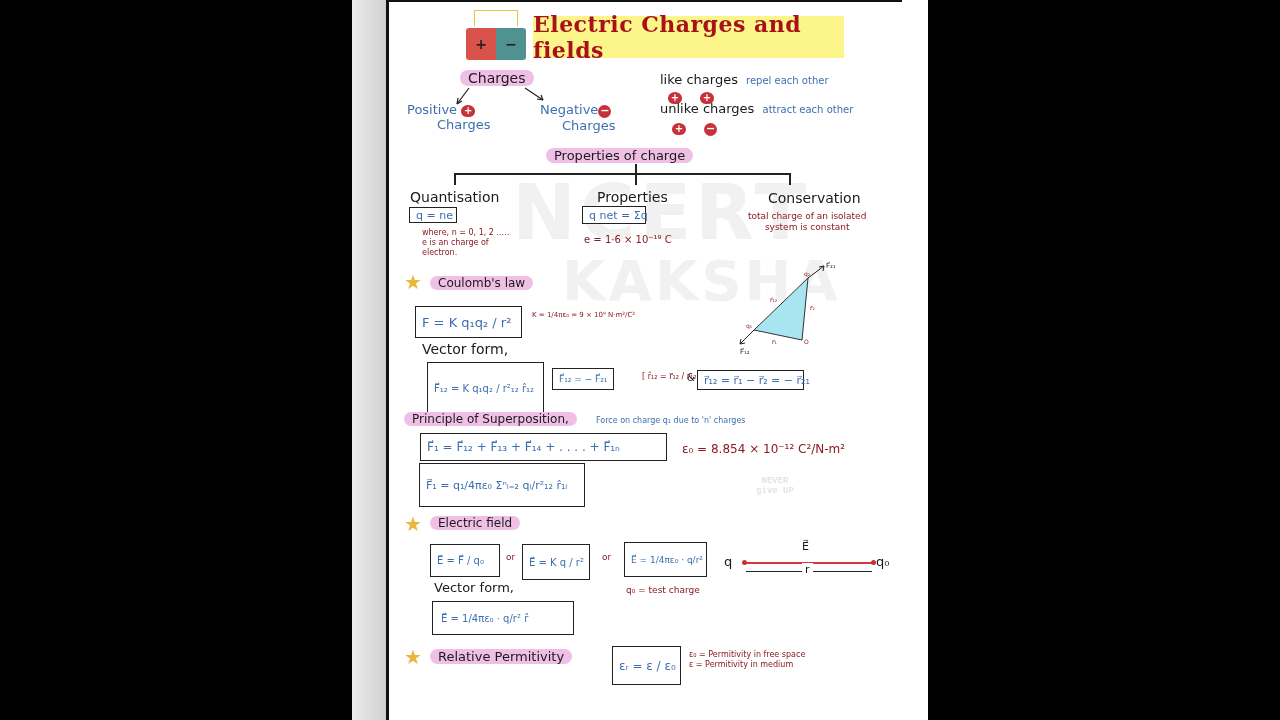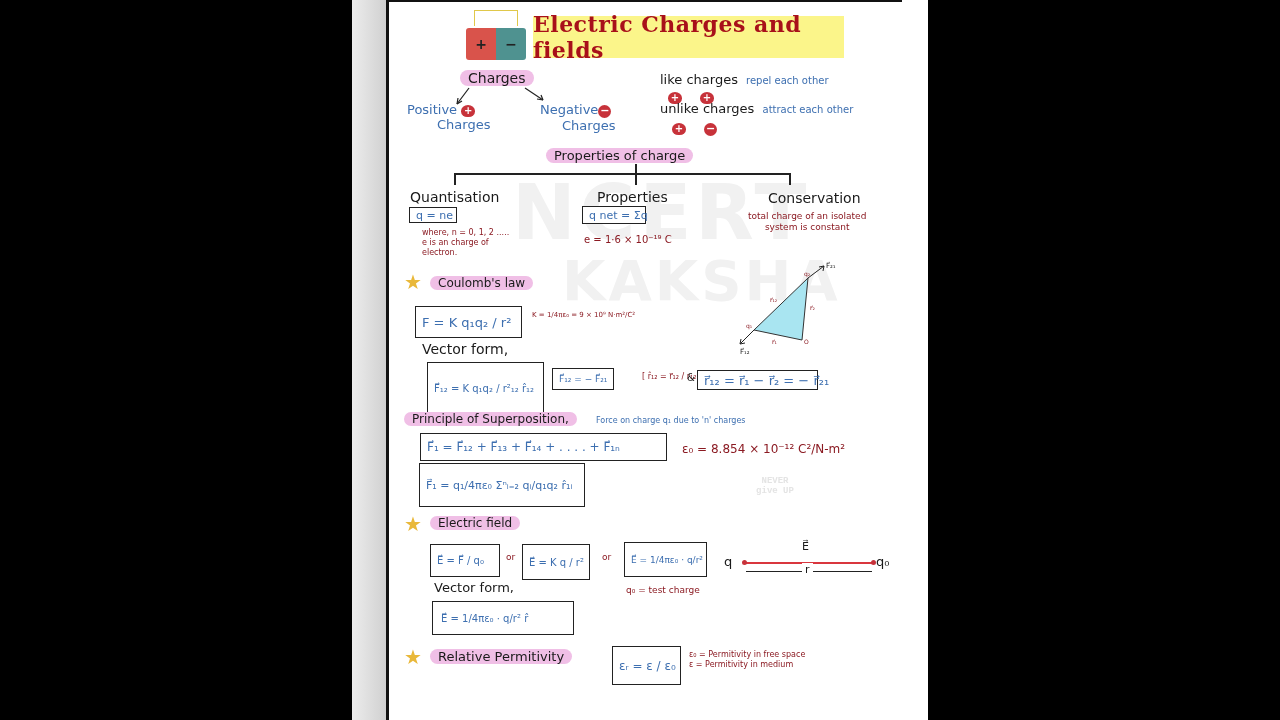--- a/index.html
+++ b/index.html
@@ -104,21 +104,21 @@
 
   <div class="star" style="left:52px;top:272px;">★</div>
   <div class="abs hand blk pill" style="left:78px;top:276px;font-size:12px;text-align:right;">Coulomb's law</div>
   <div class="box" style="left:63px;top:306px;width:107px;height:32px;font-size:13px;">F = K q₁q₂ / r²</div>
   <div class="abs hand red" style="left:180px;top:311px;font-size:7px;text-align:right;">K = 1/4πε₀ = 9 × 10⁹ N·m²/C²</div>
   <div class="abs hand blk" style="left:70px;top:341px;font-size:14px;">Vector form,</div>
   <div class="box" style="left:75px;top:362px;width:117px;height:52px;font-size:10px;">F⃗₁₂ = K q₁q₂ / r²₁₂  r̂₁₂</div>
   <div class="box" style="left:200px;top:368px;width:62px;height:22px;font-size:9px;">F⃗₁₂ = − F⃗₂₁</div>
   <div class="abs hand red" style="left:270px;top:372px;font-size:8px;padding-left:20px;">[ r̂₁₂ = r⃗₁₂ / r₁₂ ]</div>
   <div class="abs hand blk" style="left:335px;top:372px;font-size:10px;">&amp;</div>
-  <div class="box" style="left:345px;top:370px;width:121px;height:20px;font-size:13px;">r⃗₁₂ = r⃗₁ − r⃗₂ = − r⃗₂₁</div>
+  <div class="box" style="left:345px;top:370px;width:107px;height:20px;font-size:11px;">r⃗₁₂ = r⃗₁ − r⃗₂ = − r⃗₂₁</div>
 
   <svg class="abs" style="left:380px;top:258px;" width="110" height="100">
     <polygon points="22,72 76,20 70,82" fill="#a9e5f1" stroke="#333" stroke-width="1"></polygon>
     <line x1="22" y1="72" x2="8" y2="86" stroke="#222" stroke-width="1"></line>
     <path d="M8 86 l5 -1 M8 86 l1 -5" stroke="#222"></path>
     <line x1="76" y1="20" x2="92" y2="8" stroke="#222" stroke-width="1"></line>
     <path d="M92 8 l-5 1 M92 8 l-1 5" stroke="#222"></path>
     <text x="94" y="10" font-size="7" fill="#222">F⃗₂₁</text>
     <text x="8" y="96" font-size="7" fill="#222">F⃗₁₂</text>
     <text x="14" y="70" font-size="6" fill="#8b1a22">q₁</text>
@@ -126,21 +126,21 @@
     <text x="72" y="86" font-size="6" fill="#8b1a22">O</text>
     <text x="38" y="44" font-size="6" fill="#8b1a22">r⃗₁₂</text>
     <text x="78" y="52" font-size="6" fill="#8b1a22">r⃗₂</text>
     <text x="40" y="86" font-size="6" fill="#8b1a22">r⃗₁</text>
   </svg>
 
   <div class="abs hand blk pill" style="left:52px;top:412px;font-size:12px;">Principle of Superposition,</div>
   <div class="abs hand blu" style="left:244px;top:416px;font-size:8px;">Force on charge q₁ due to 'n' charges</div>
   <div class="box" style="left:68px;top:433px;width:247px;height:28px;font-size:12px;">F⃗₁ = F⃗₁₂ + F⃗₁₃ + F⃗₁₄ + . . . . + F⃗₁ₙ</div>
   <div class="abs hand red" style="left:330px;top:442px;font-size:12px;">ε₀ = 8.854 × 10⁻¹² C²/N-m²</div>
-  <div class="box" style="left:67px;top:463px;width:166px;height:44px;font-size:11px;">F⃗₁ = q₁/4πε₀ Σⁿᵢ₌₂ qᵢ/q₁q₂ r̂₁ᵢ</div>
+  <div class="box" style="left:67px;top:463px;width:166px;height:44px;font-size:11px;">F⃗₁ = q₁/4πε₀ Σⁿᵢ₌₂ qᵢ/r²₁₂ r̂₁ᵢ</div>
 
   <div class="star" style="left:52px;top:514px;">★</div>
   <div class="abs hand blk pill" style="left:78px;top:516px;font-size:12px;">Electric field</div>
   <div class="box" style="left:78px;top:544px;width:70px;height:33px;font-size:10px;">E⃗ = F⃗ / q₀</div>
   <div class="abs hand red" style="left:154px;top:552px;font-size:9px;">or</div>
   <div class="box" style="left:170px;top:544px;width:68px;height:36px;font-size:10px;">E⃗ = K q / r²</div>
   <div class="abs hand red" style="left:250px;top:552px;font-size:9px;">or</div>
   <div class="box" style="left:272px;top:542px;width:83px;height:35px;font-size:9px;">E⃗ = 1/4πε₀ · q/r²</div>
   <div class="abs hand red" style="left:274px;top:585px;font-size:9px;">q₀ = test charge</div>
   <div class="abs hand blk" style="left:82px;top:580px;font-size:13px;">Vector form,</div>

